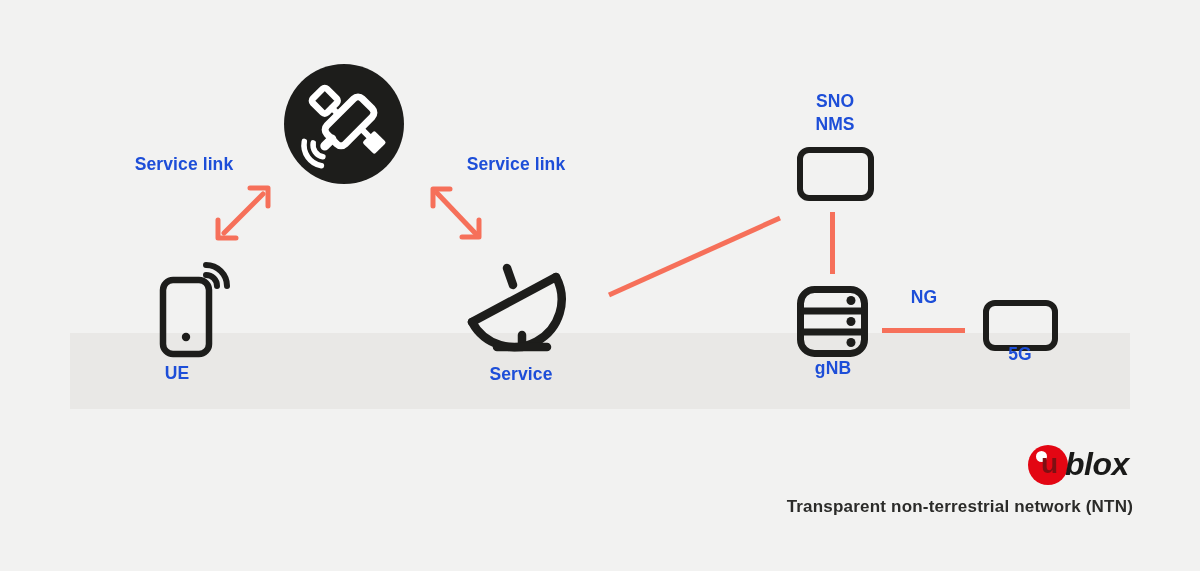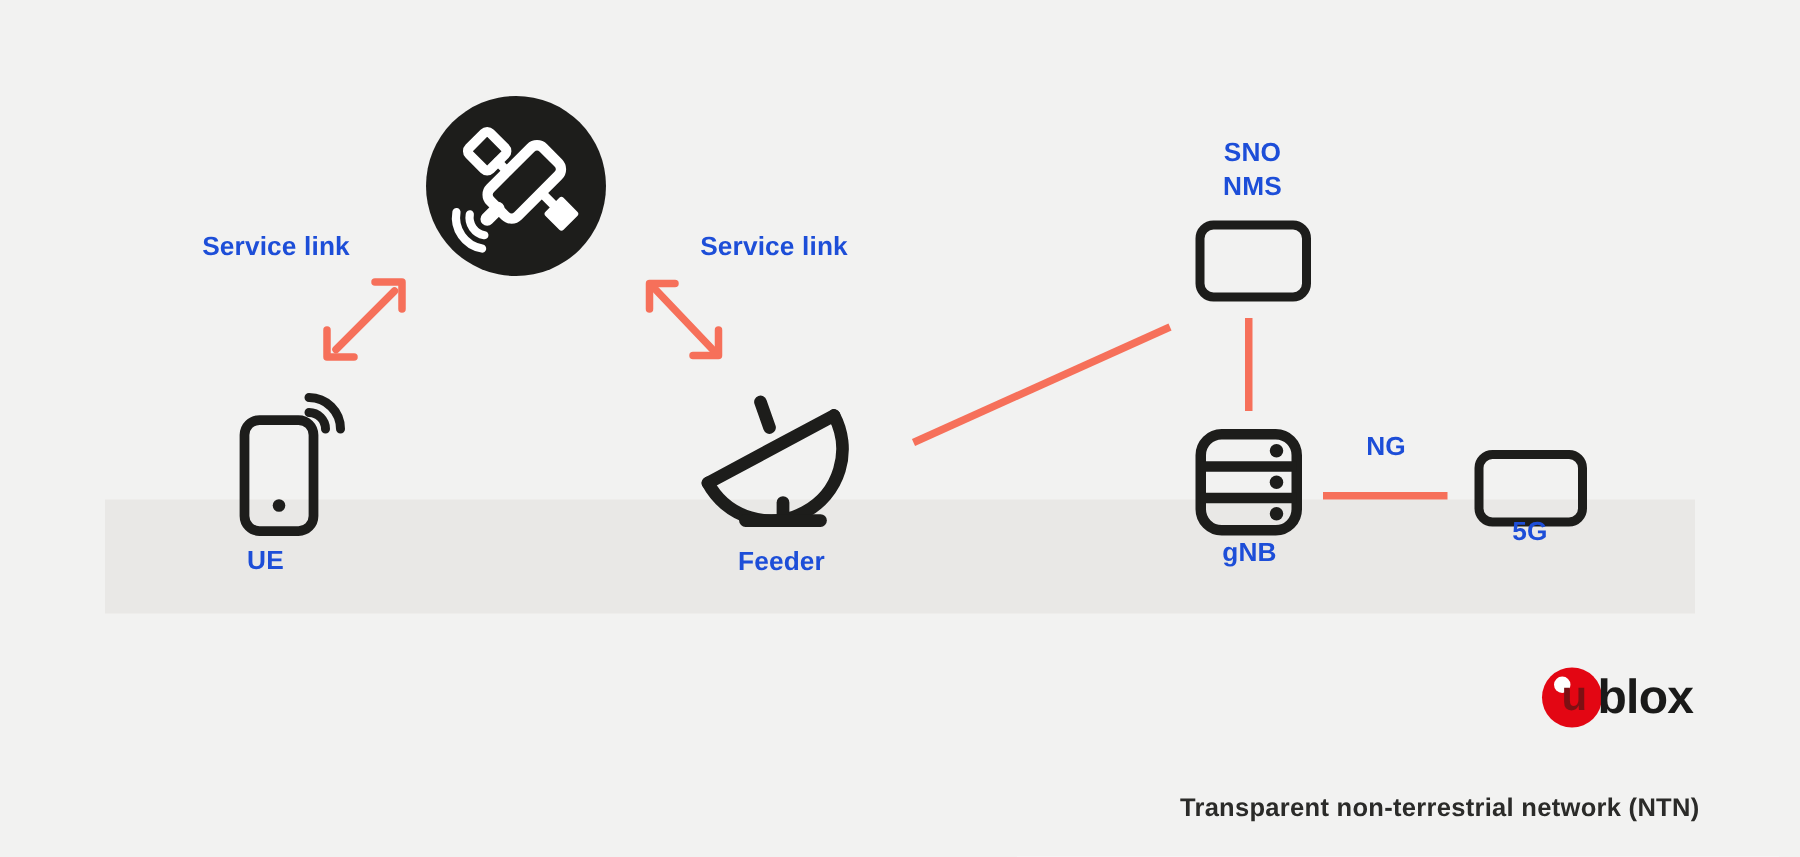--- a/index.html
+++ b/index.html
@@ -25,25 +25,25 @@
     position:absolute;left:1028px;top:445px;width:40px;height:40px;border-radius:50%;
     background:#e30613;
   }
   .logo-dot{position:absolute;left:8px;top:6px;width:11px;height:11px;border-radius:50%;background:#ffffff;}
   .logo-u{
     position:absolute;left:13px;top:3px;font-weight:700;font-size:28px;line-height:32px;
     color:#7d1013;
   }
   .logo-rest{
     position:absolute;left:1065px;top:447px;font-weight:700;font-size:32px;line-height:34px;
-    color:#1a1a19;letter-spacing:-0.5px;
+    color:#1a1a19;letter-spacing:-0.5px;font-style:italic;
   }
   .caption{
     position:absolute;right:67px;top:497px;font-weight:700;font-size:17px;
-    color:#2b2b29;letter-spacing:.2px;white-space:nowrap;margin-top:32px;
+    color:#2b2b29;letter-spacing:.2px;white-space:nowrap;
   }
 </style>
 </head>
 <body>
 
 <div class="stage">
 
   <div class="band"></div>
 
   <svg class="abs" style="left:284px;top:64px" width="120" height="120" viewBox="0 0 120 120">
@@ -92,21 +92,21 @@
 
   <svg class="abs" style="left:455px;top:255px" width="120" height="105" viewBox="0 0 120 105">
     <g fill="none" stroke="#1d1d1b" stroke-width="8.5" stroke-linecap="round" stroke-linejoin="round">
       <path d="M 17 67 L 101 22"></path>
       <path d="M 17 67 A 47.5 47.5 0 0 0 101 22"></path>
       <line x1="58" y1="30" x2="52" y2="13"></line>
       <line x1="67" y1="80" x2="67" y2="92"></line>
       <line x1="42" y1="92" x2="92" y2="92"></line>
     </g>
   </svg>
-  <div class="lbl" style="left:521px;top:364px">Feeder</div>
+  <div class="lbl" style="left:521px;top:364px">Service</div>
 
   <svg class="abs" style="left:605px;top:212px" width="180" height="90" viewBox="0 0 180 90">
     <line x1="4" y1="83" x2="175" y2="6" stroke="#f6705a" stroke-width="5" stroke-linecap="butt"></line>
   </svg>
 
   <div class="lbl two-line" style="left:835px;top:90px">
     <div>SNO</div>
     <div>NMS</div>
   </div>
   <div class="box-node" style="left:797px;top:147px;width:77px;height:54px"></div>

